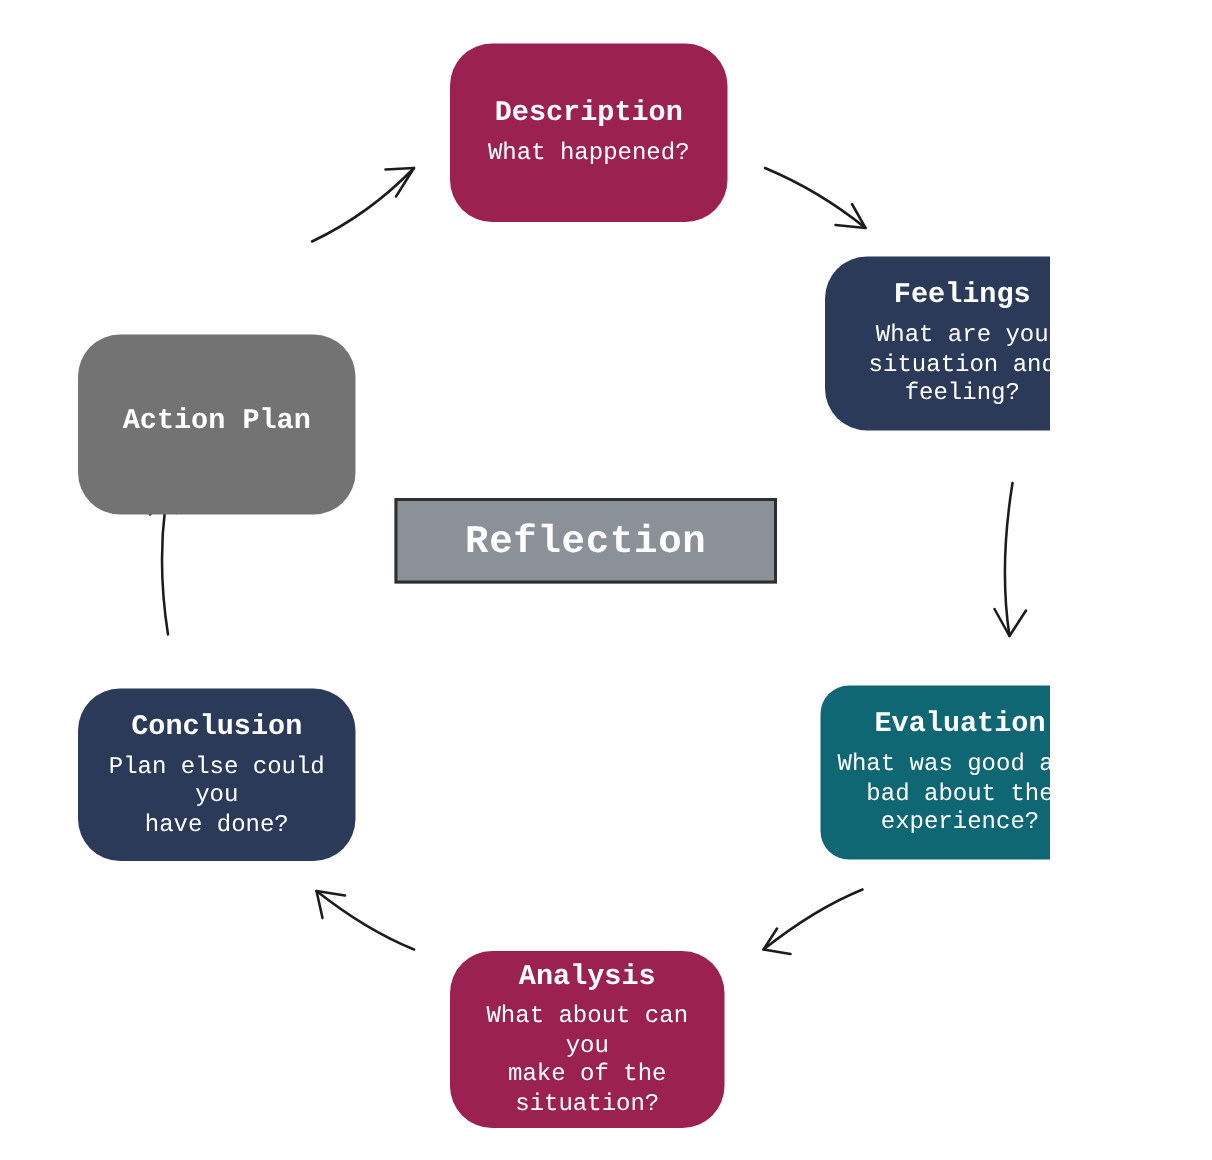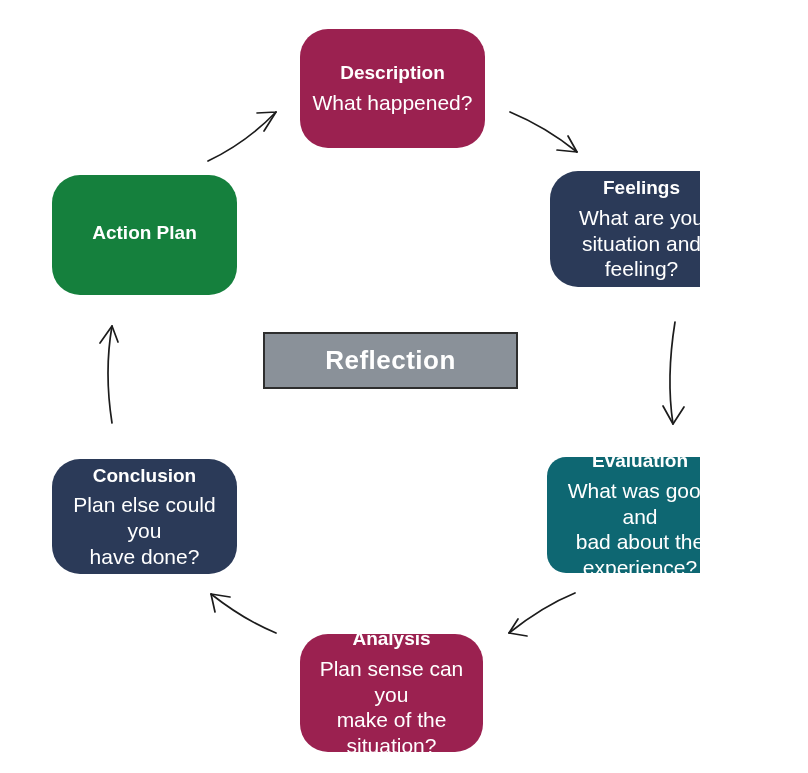--- a/index.html
+++ b/index.html
@@ -7,41 +7,42 @@
     padding: 0;
     background: #ffffff;
     font-family: "Liberation Sans", sans-serif;
   }
   #canvas {
     position: relative;
     width: 700px;
     height: 773px;
     background: #ffffff;
     overflow: hidden;
+    font-family: Liberation Mono, monospace;
   }
   .node {
     position: absolute;
     border-radius: 28px;
     color: #ffffff;
     display: flex;
     flex-direction: column;
     align-items: center;
     justify-content: center;
     text-align: center;
     padding: 8px 10px;
     box-sizing: border-box;
   }
   .node .node-title {
     font-weight: bold;
     font-size: 19px;
     line-height: 1.25;
     margin-bottom: 5px;
   }
   .node .node-subtitle {
-    font-size: 21px;
+    font-size: 16px;
     line-height: 1.22;
     white-space: pre-line;
   }
   
   #node-description { left: 300px; top: 29px;  width: 185px; height: 119px; }
   #node-feelings    { left: 550px; top: 171px; width: 183px; height: 116px; }
   #node-evaluation  { left: 547px; top: 457px; width: 186px; height: 116px; border-radius: 19px; }
   #node-analysis    { left: 300px; top: 599px; width: 183px; height: 118px; }
   #node-conclusion  { left: 52px;  top: 459px; width: 185px; height: 115px; }
   #node-actionplan  { left: 52px;  top: 175px; width: 185px; height: 120px; }
@@ -119,32 +120,32 @@
 
   <div id="node-evaluation" class="node" style="background-color: rgb(14, 103, 114);">
     <div class="node-title">Evaluation</div>
     <div class="node-subtitle">What was good and
 bad about the
 experience?</div>
   </div>
 
   <div id="node-analysis" class="node" style="background-color: rgb(155, 33, 80); margin-top: 35px;">
     <div class="node-title">Analysis</div>
-    <div class="node-subtitle">Plan sense can you
+    <div class="node-subtitle">What about can you
 make of the
 situation?</div>
   </div>
 
   <div id="node-conclusion" class="node" style="background-color: rgb(43, 58, 88);">
     <div class="node-title">Conclusion</div>
     <div class="node-subtitle">Plan else could you
 have done?</div>
   </div>
 
-  <div id="node-actionplan" class="node" style="background-color: #15803d;">
+  <div id="node-actionplan" class="node" style="background-color: #737373; margin-top: 48px;">
     <div class="node-title">Action Plan</div>
   </div>
 
   <div id="center-box" style="background-color: rgb(138, 145, 153); align-items: center;">
     <span>Reflection</span>
   </div>
 
 </div>
 
 </body></html>

